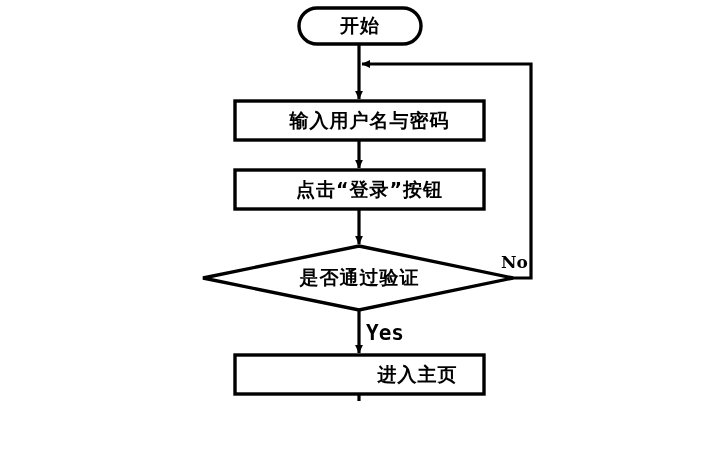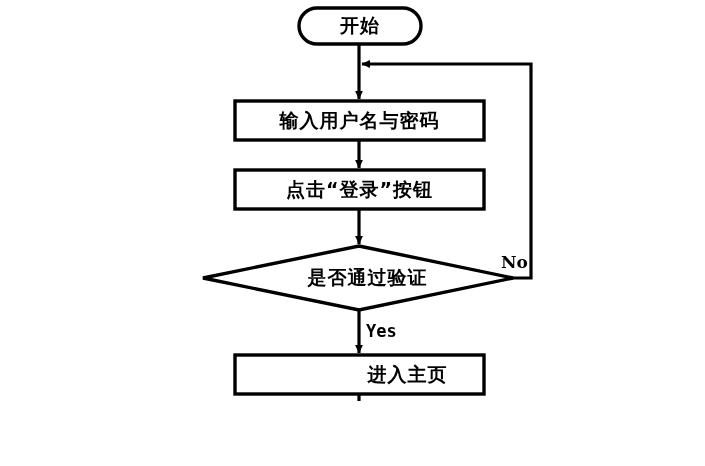--- a/index.html
+++ b/index.html
@@ -36,37 +36,38 @@
     color: #000000;
     white-space: nowrap;
     letter-spacing: 1px;
     user-select: none;
   }
   .terminator-label {
     font-size: 19px;
   }
   .process-label {
     font-size: 19px;
+    margin-left: 10px;
   }
   .decision-label {
     font-size: 19px;
   }
   .edge-label {
     position: absolute;
     font-family: "DejaVu Serif", "Liberation Serif", serif;
     font-size: 17px;
     font-weight: 700;
     color: #000000;
     white-space: nowrap;
     user-select: none;
   }
   .edge-label-yes {
     font-family: "DejaVu Sans Mono", "Liberation Mono", monospace;
     font-weight: 700;
-    font-size: 17px;
+    font-size: 21px;
   }
   #watermark {
     position: absolute;
     right: 11px;
     bottom: 6px;
     font-family: "DejaVu Sans", "Liberation Sans", sans-serif;
     font-size: 12px;
     color: #c9c9c9;
     letter-spacing: 0.5px;
     white-space: nowrap;
@@ -109,21 +110,21 @@
 
     <path d="M513,278 L531,278 L531,64 L362,64" fill="none" stroke="#000000" stroke-width="3.2" stroke-linejoin="miter" marker-end="url(#arrow)"></path>
   </svg>
 
   <div class="node-text terminator-label" style="left:299px; top:8px; width:122px; height:36px;">开始</div>
 
   <div class="node-text process-label" style="left:235px; top:101px; width:249px; height:39px;">输入用户名与密码</div>
 
   <div class="node-text process-label" style="left:235px; top:170px; width:249px; height:39px;text-align:center;">点击“登录”按钮</div>
 
-  <div class="node-text decision-label" style="left:243px; top:259px; width:249px; height:38px;">是否通过验证</div>
+  <div class="node-text decision-label" style="left:235px; top:259px; width:249px; height:38px;">是否通过验证</div>
 
   <div class="node-text process-label" style="left:235px; top:355px; width:249px; height:39px;padding-left:48px;">进入主页</div>
 
 
   <div class="edge-label edge-label-yes" style="left:366px; top:321px;">Yes</div>
 
   <div class="edge-label" style="left:501px; top:252px;">No</div>
 
 
 </div>

